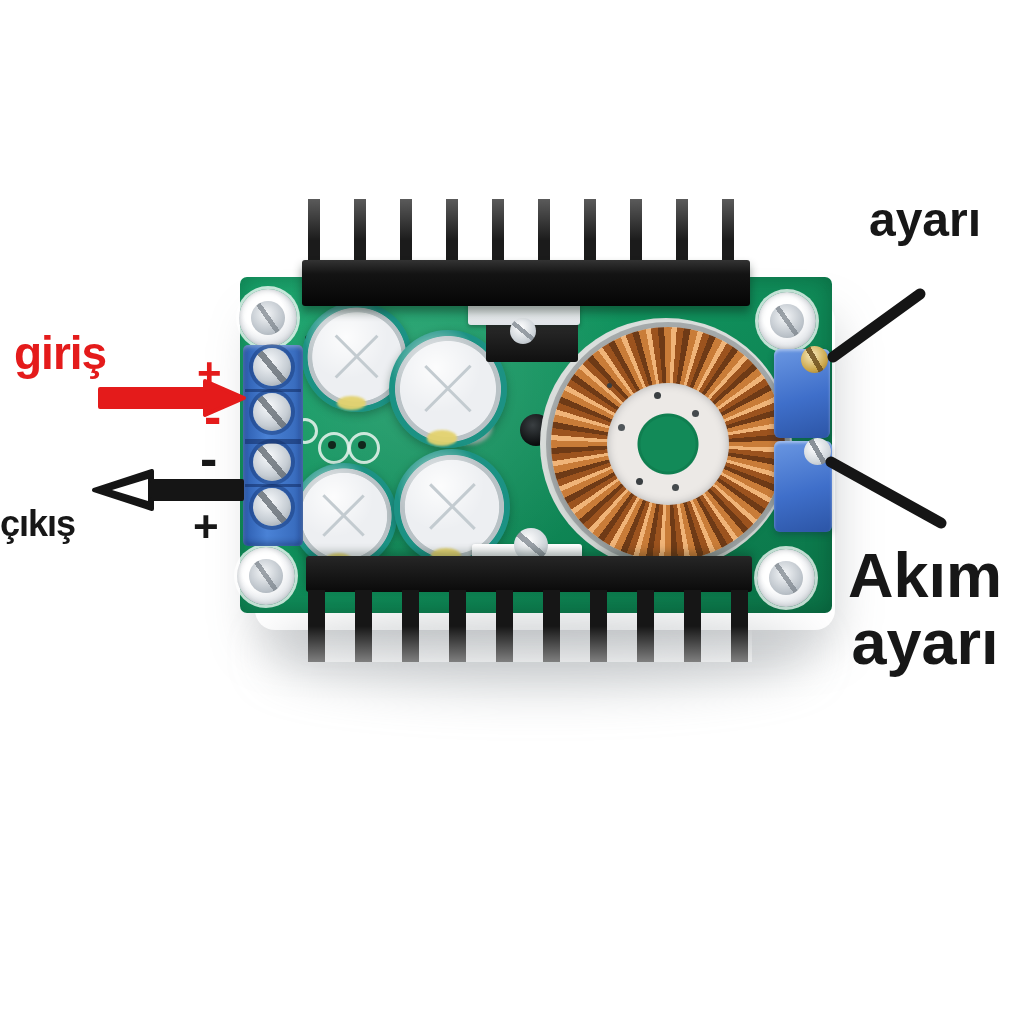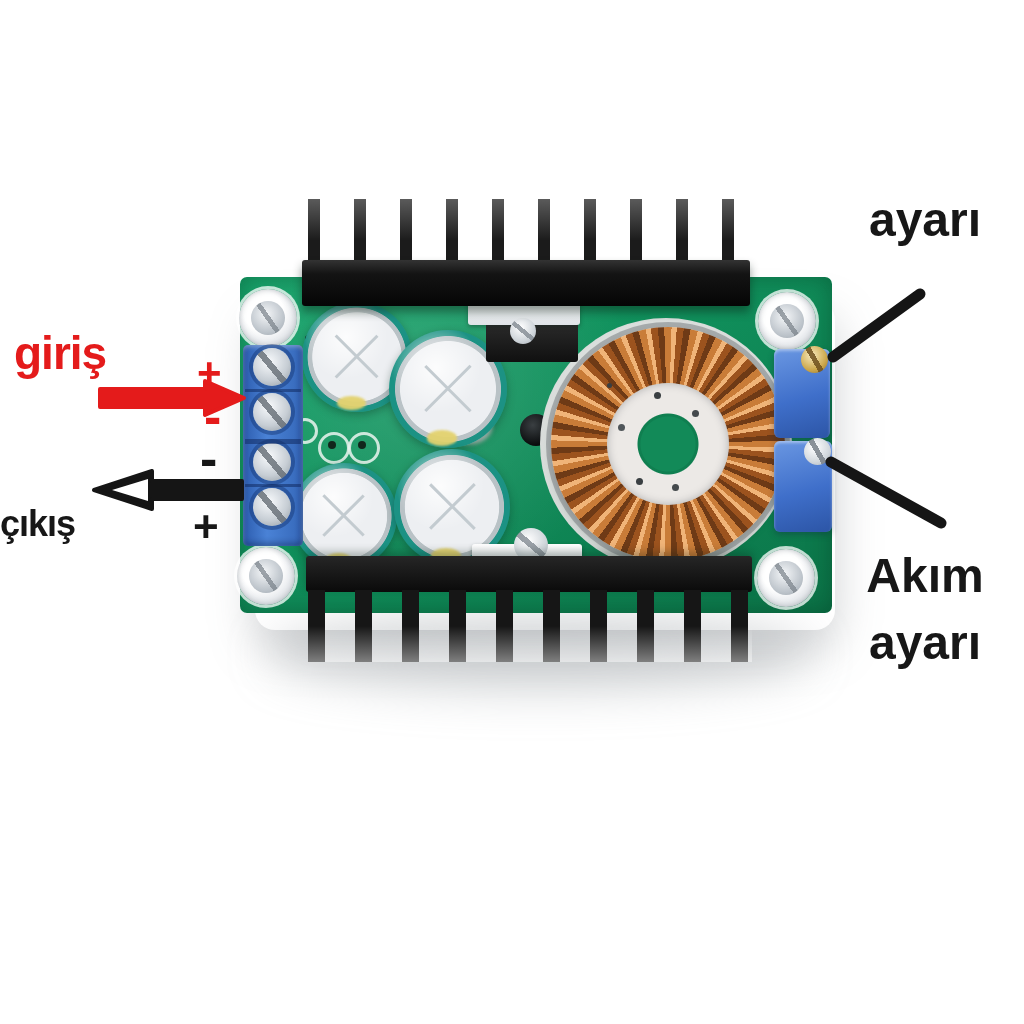--- a/index.html
+++ b/index.html
@@ -158,21 +158,21 @@
   .ann{white-space:nowrap;line-height:1;}
   .ann-red{color:var(--input-annotation,#e41b1b);}
   .ann-dark{color:var(--annotation-dark,#171717);}
   .label-giris{left:14px;top:330px;font-size:46px;letter-spacing:-1px;}
   .sign-in-plus{left:197px;top:352px;font-size:42px;}
   .sign-in-minus{left:204px;top:390px;font-size:52px;}
   .sign-out-minus{left:200px;top:432px;font-size:52px;}
   .sign-out-plus{left:193px;top:505px;font-size:44px;}
   .label-cikis{left:0px;top:506px;font-size:36px;letter-spacing:-1px;}
   .label-voltaj{left:840px;top:185px;width:170px;text-align:center;font-size:48px;line-height:69px;}
-  .label-akim{left:840px;top:542px;width:170px;text-align:center;font-size:48px;line-height:67px;}
+  .label-akim{left:840px;top:542px;width:170px;text-align:center;font-size:63px;line-height:67px;}
 
   .overlay-svg{left:0;top:0;pointer-events:none;}
 </style>
 </head>
 <body>
 
 <div class="scene">
 
   <div class="abs board-shadow"></div>
   <div class="abs board-shadow2"></div>

